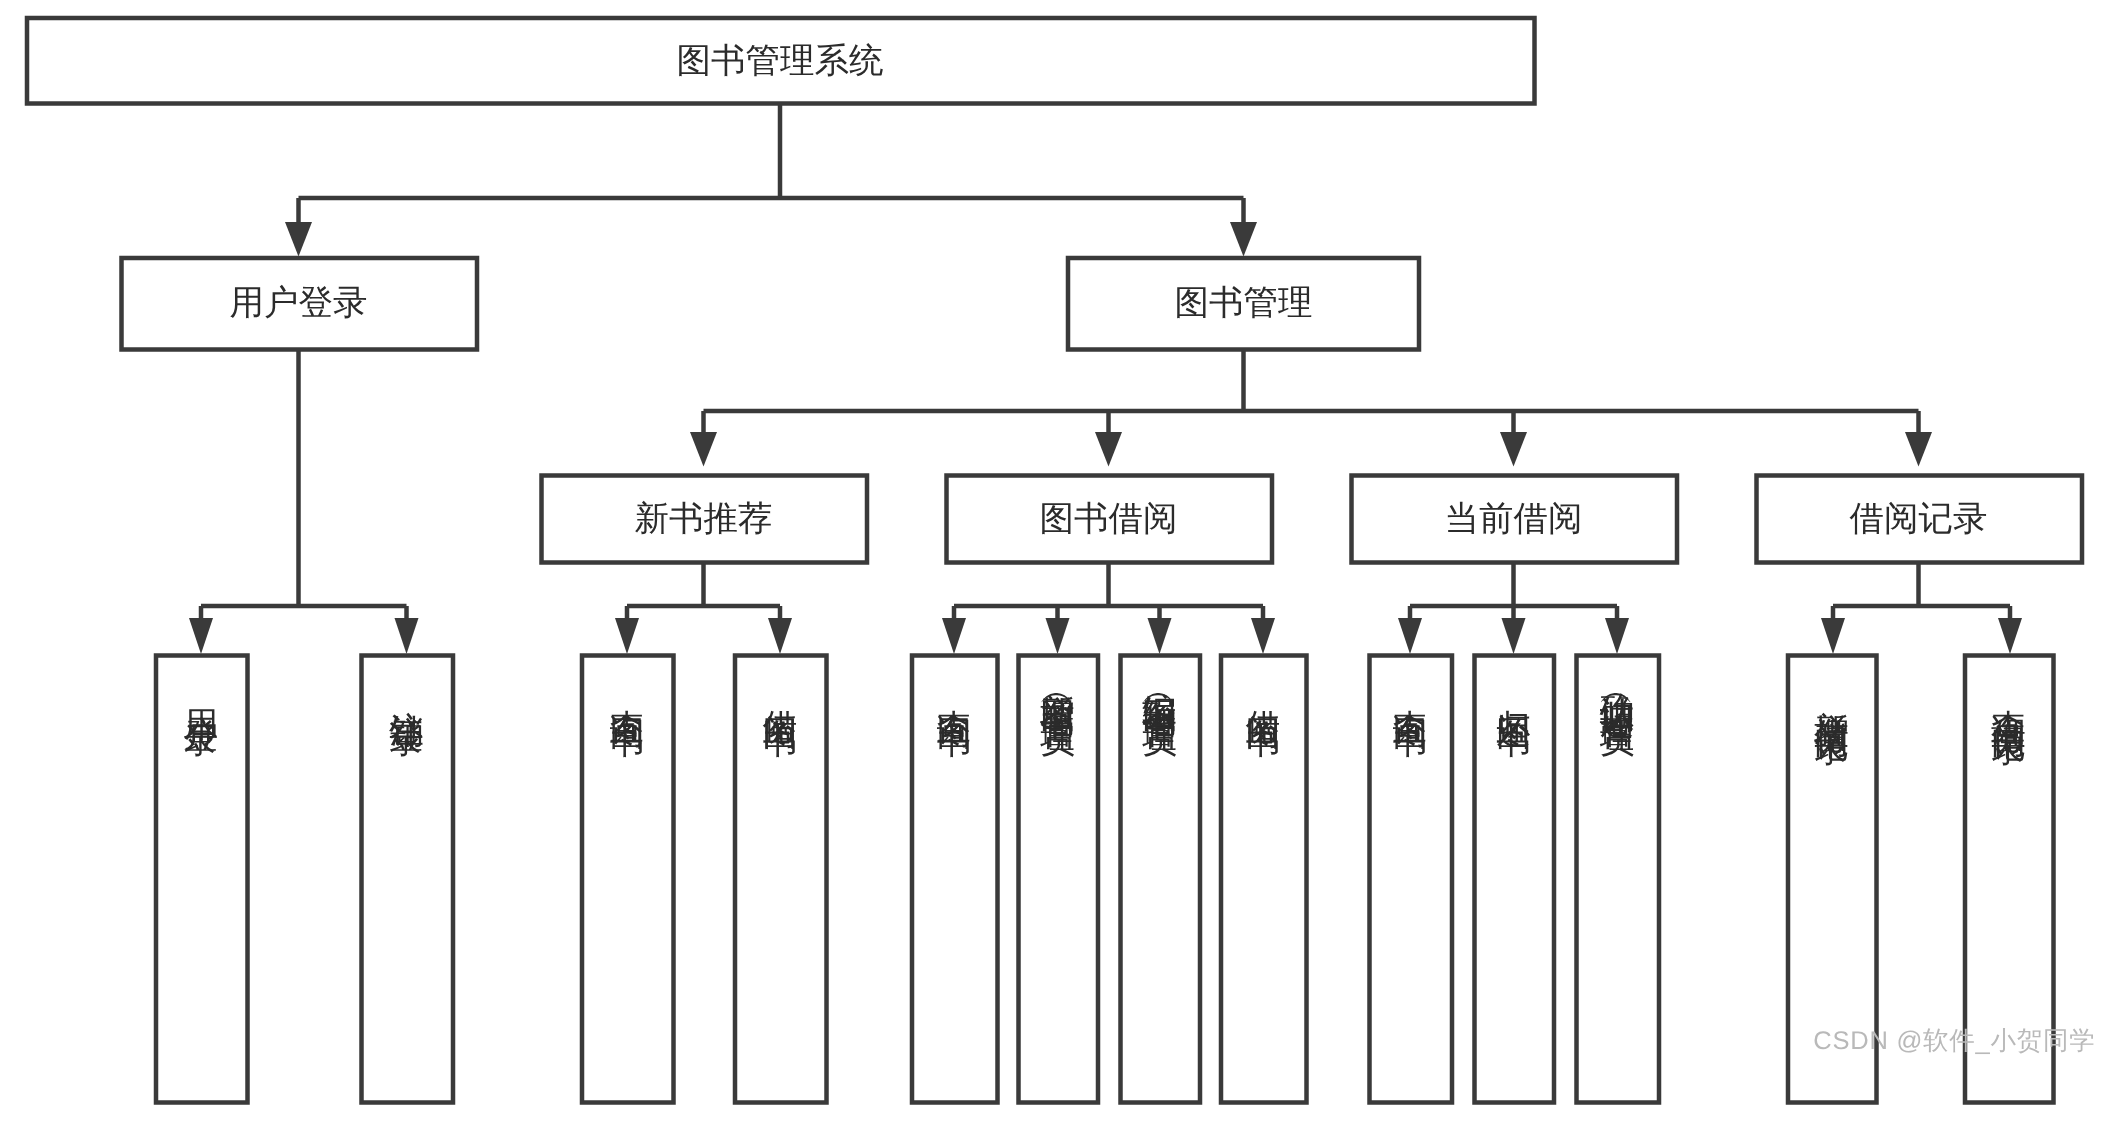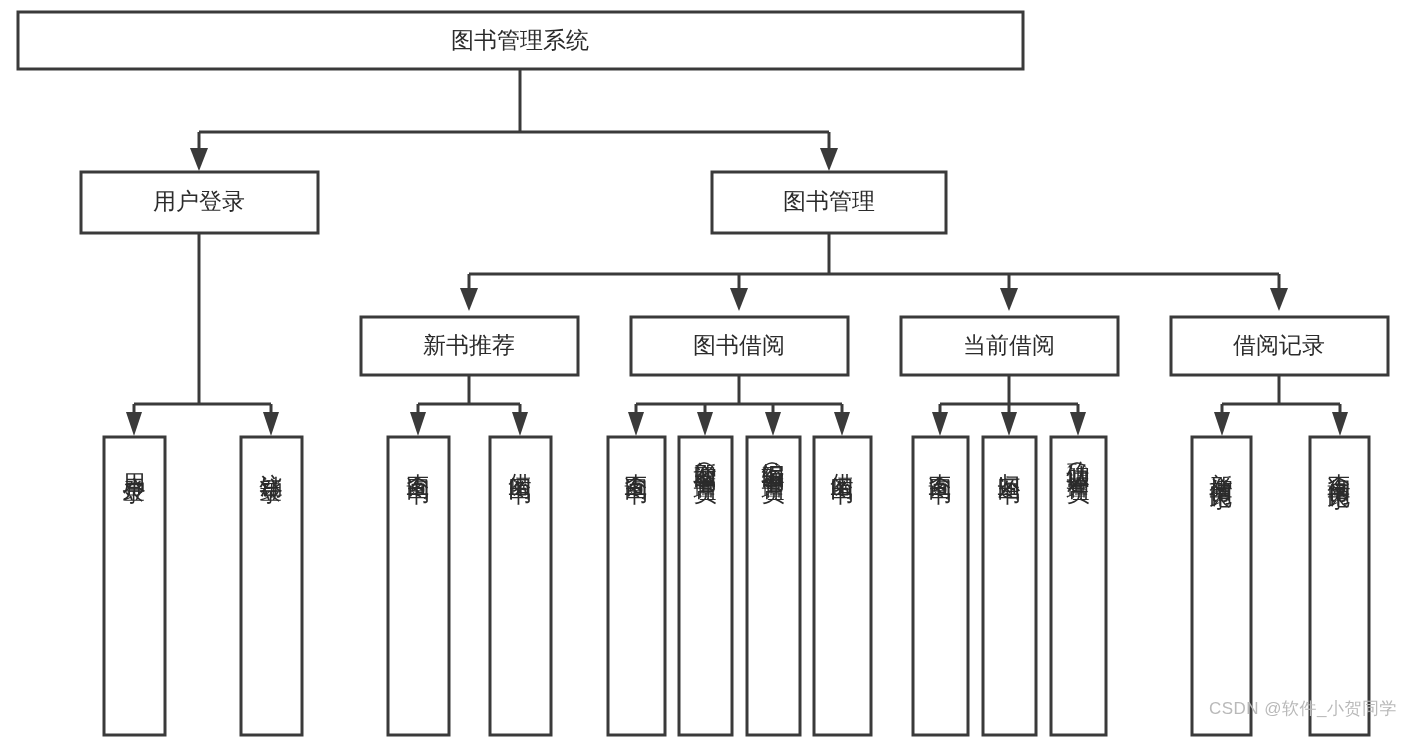--- a/index.html
+++ b/index.html
@@ -62,21 +62,21 @@
     font-size: 23px;
     color: #2b2b2b;
     line-height: 1.05;
     letter-spacing: 3px;
     white-space: nowrap;
     text-align: left;
   }
   .watermark {
     position: absolute;
     right: 8px;
-    bottom: 6px;
+    bottom: 21px;
     font-family: "Liberation Sans", "DejaVu Sans", sans-serif;
     font-size: 17px;
     color: #b9b9b9;
     white-space: nowrap;
     letter-spacing: 0.5px;
   }
 </style>
 </head>
 <body>
 

